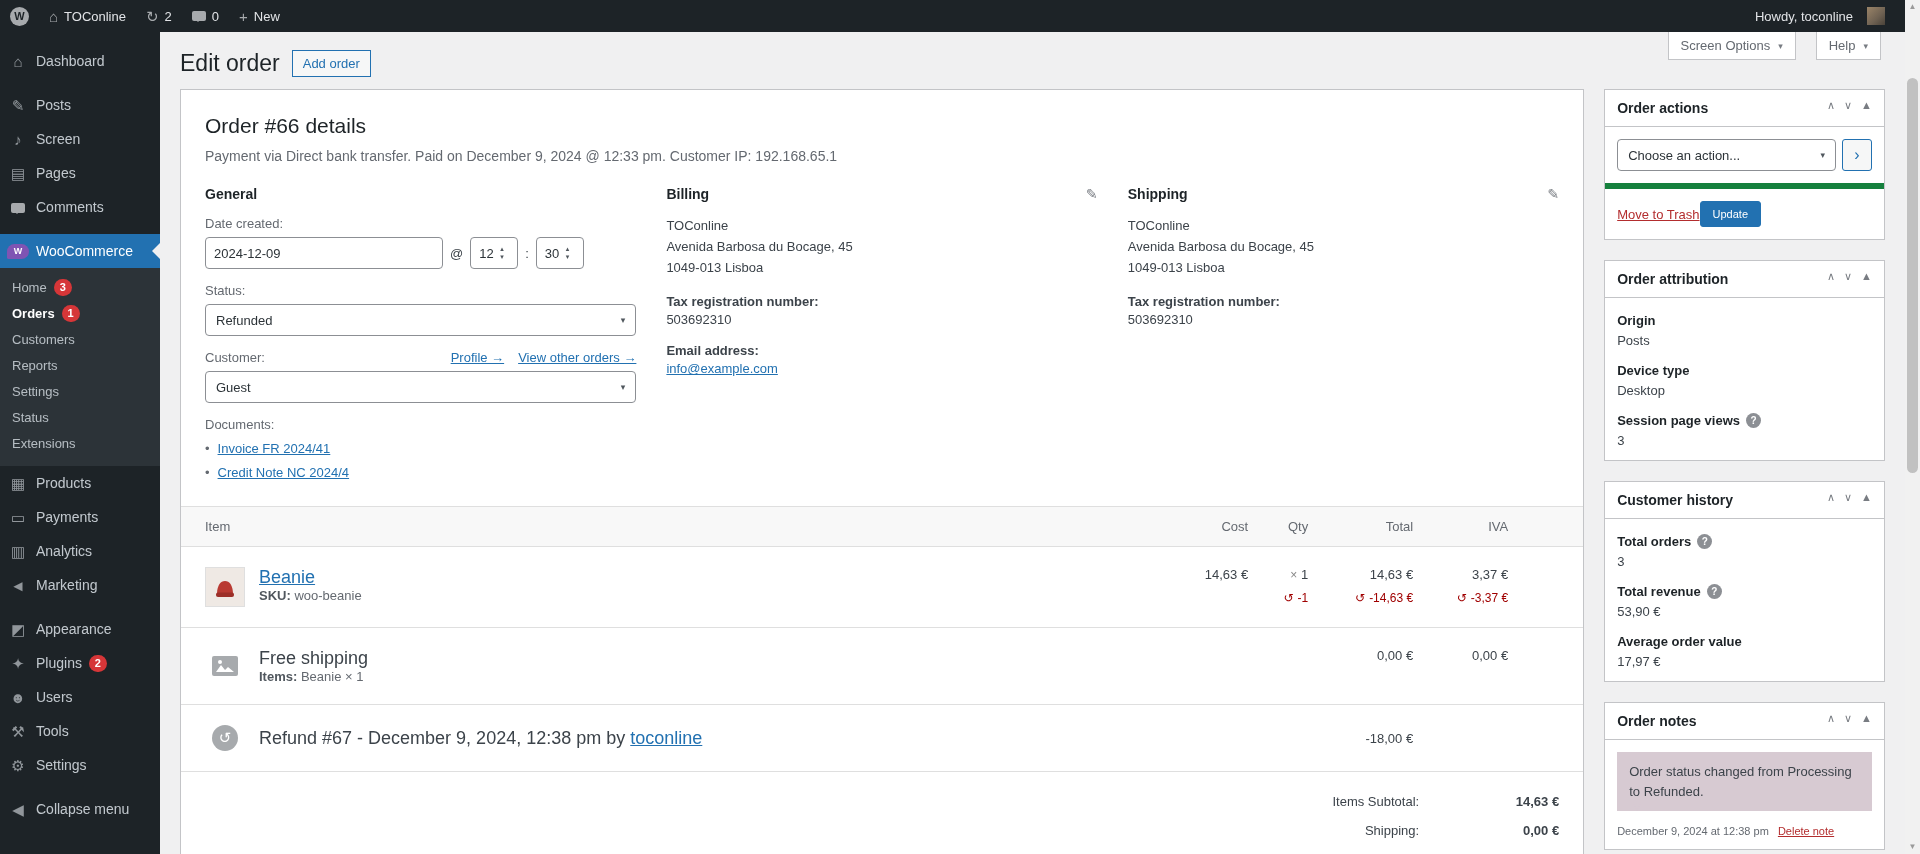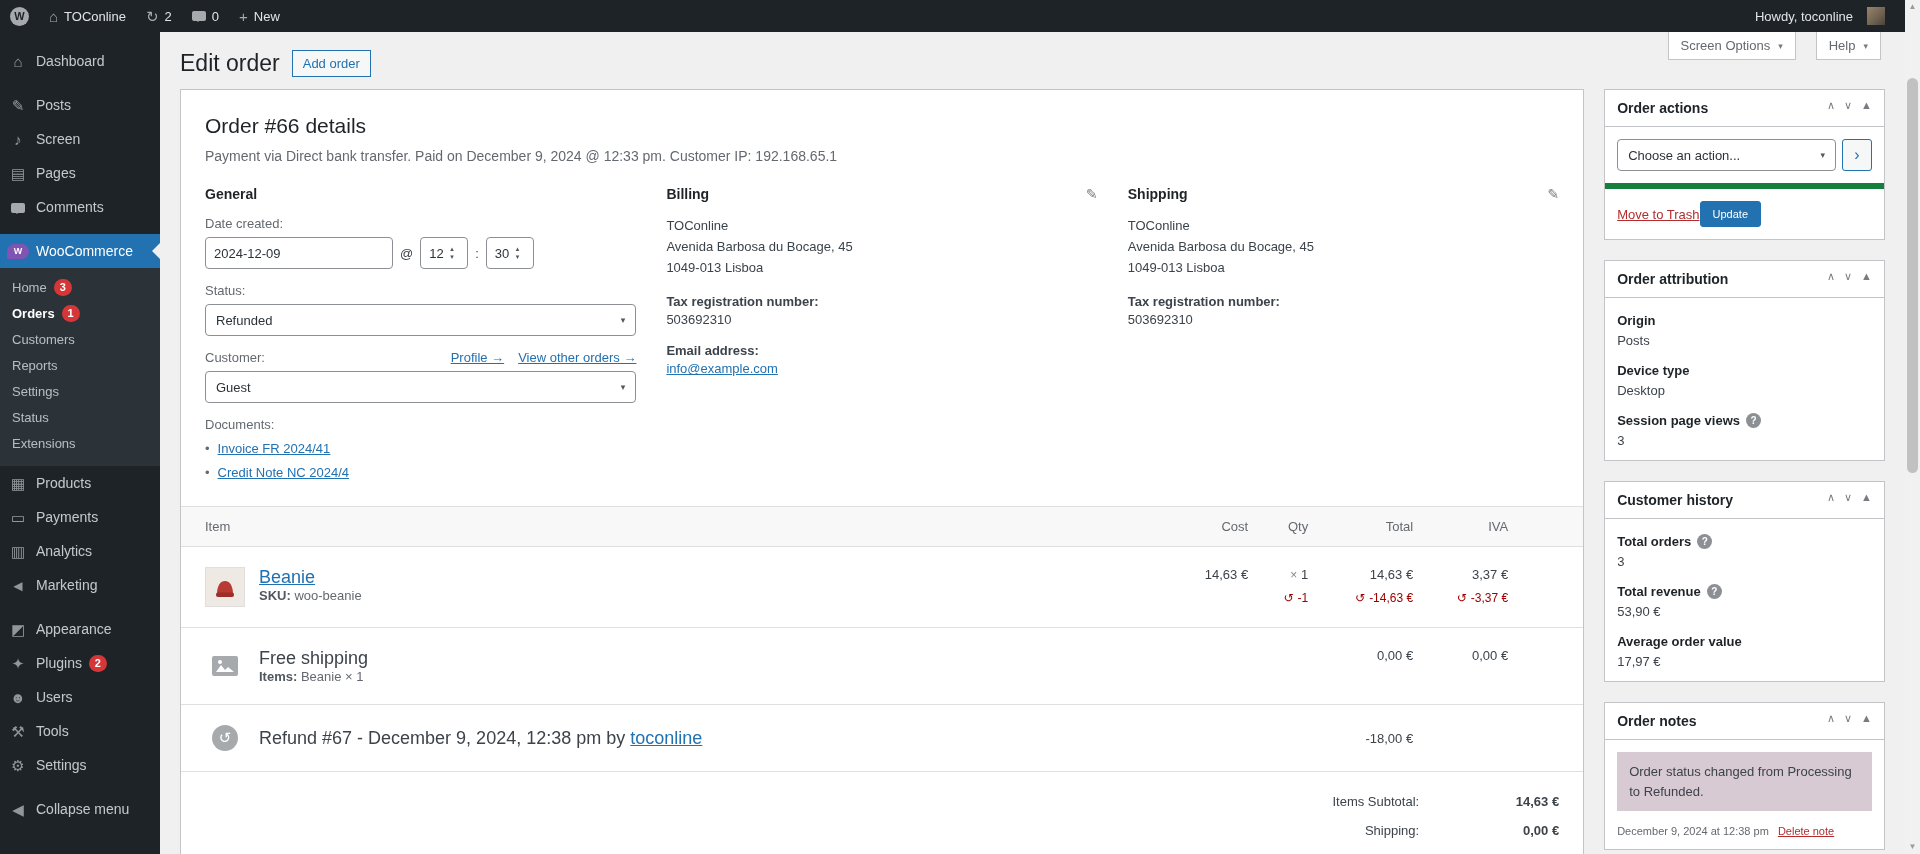--- a/index.html
+++ b/index.html
@@ -56,21 +56,21 @@
   .order-heading{font-size:21px;font-weight:normal;color:#1d2327}
   .order-meta{margin-top:10px;font-size:14px;color:#646970}
   .columns{display:flex;gap:30px;margin-top:22px;padding-bottom:26px}
   .col{flex:1;position:relative}
   .col h3{font-size:14px;font-weight:bold;color:#1d2327;margin-bottom:4px}
   .edit-pencil{position:absolute;top:0;right:0;color:#787c82;font-size:14px;cursor:pointer}
   .field-label{font-size:13px;color:#646970;margin:14px 0 6px}
   .text-input{height:32px;border:1px solid #8c8f94;border-radius:4px;padding:0 8px;font-size:13px;
     color:#2c3338;font-family:inherit;background:#fff}
   .date-row{display:flex;align-items:center;gap:7px}
-  .date-input{width:188px}
+  .date-input{width:238px}
   .num-box{width:48px;height:32px;display:flex;align-items:center;border:1px solid #8c8f94;border-radius:4px;background:#fff}
   .num-box input{border:none;outline:none;width:26px;padding-left:8px;font-size:13px;color:#2c3338;font-family:inherit}
   .spin{display:flex;flex-direction:column;align-items:center;justify-content:center;font-size:7px;
     color:#50575e;line-height:1.2;padding:0 3px;cursor:pointer}
   .sep-char{color:#3c434a}
   .wp-select{height:32px;border:1px solid #8c8f94;border-radius:4px;background:#fff;display:flex;align-items:center;
     justify-content:space-between;padding:0 10px;font-size:13px;color:#2c3338;cursor:pointer}
   .select-arrow{font-size:9px;color:#50575e}
   .customer-row{display:flex;align-items:baseline;justify-content:space-between;margin:14px 0 6px}
   .customer-row .field-label{margin:0}

